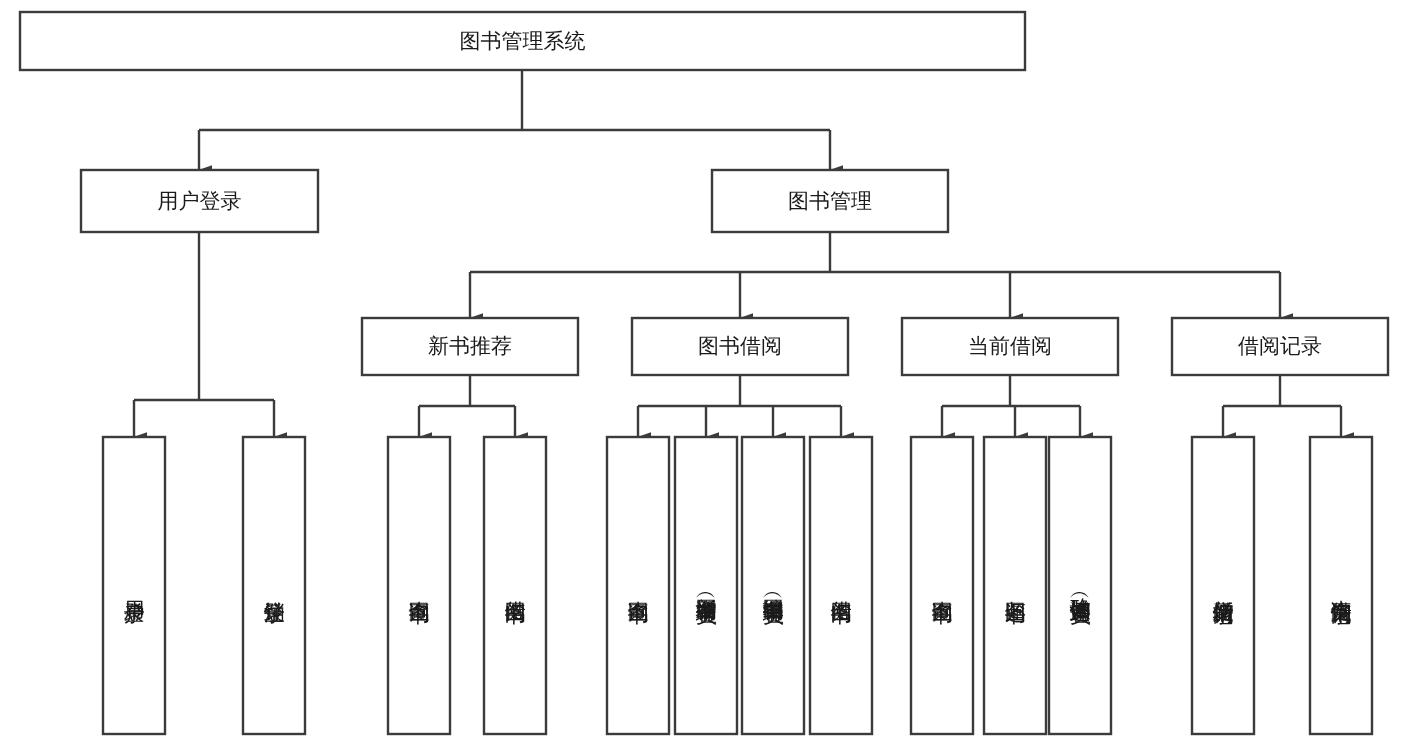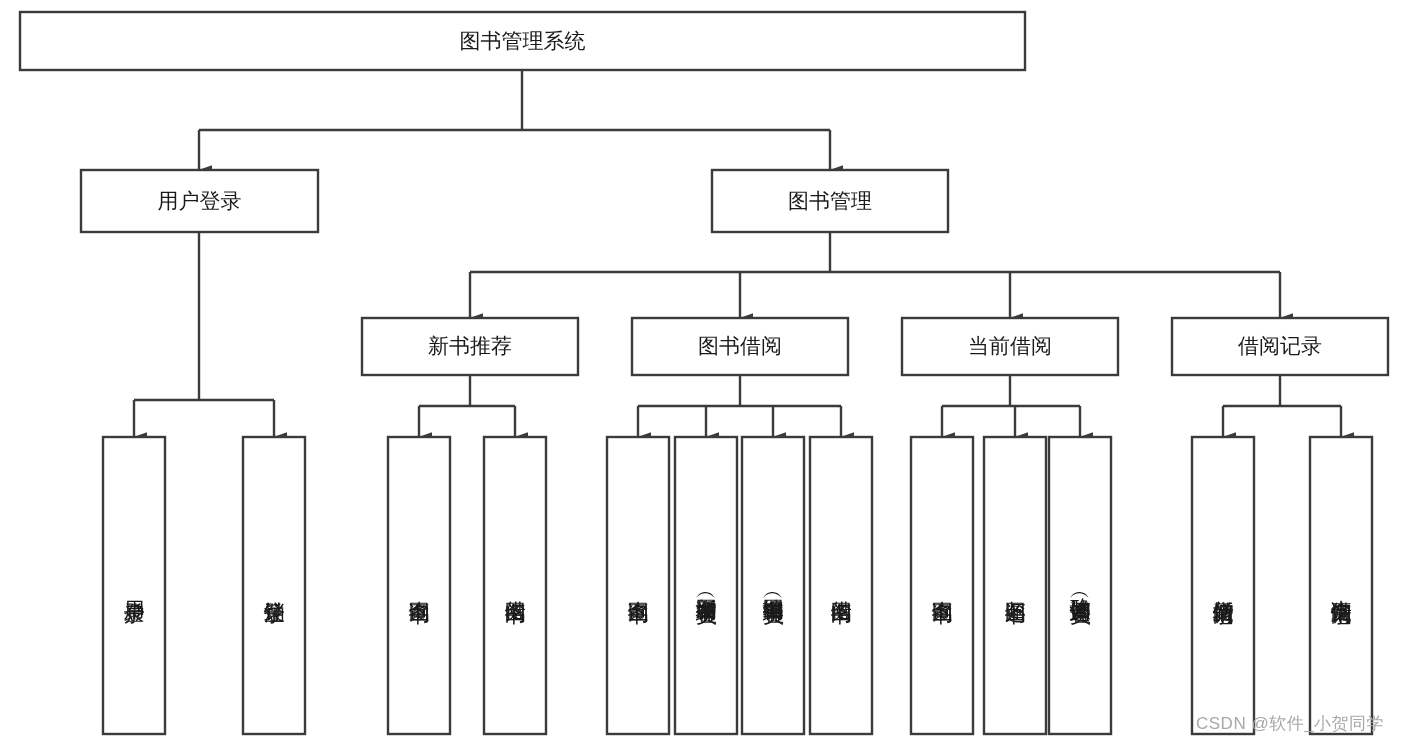--- a/index.html
+++ b/index.html
@@ -172,15 +172,14 @@
       <div class="leaf-label" style="left: 675px; top: 443px; width: 62px; height: 285px; display: flex; align-items: center; justify-content: center;">新增图书（管理员）</div>
       <div class="leaf-label" style="left: 742px; top: 443px; width: 62px; height: 285px; display: flex; align-items: center; justify-content: center;">编辑图书（管理员）</div>
       <div class="leaf-label" style="left: 810px; top: 443px; width: 62px; height: 285px; display: flex; align-items: center; justify-content: center;">借阅图书</div>
       <div class="leaf-label" style="left: 911px; top: 443px; width: 62px; height: 285px; display: flex; align-items: center; justify-content: center;">查询图书</div>
       <div class="leaf-label" style="left: 984px; top: 443px; width: 62px; height: 285px; display: flex; align-items: center; justify-content: center;">归还图书</div>
       <div class="leaf-label" style="left: 1049px; top: 443px; width: 62px; height: 285px; display: flex; align-items: center; justify-content: center;">确认归还（管理员）</div>
       <div class="leaf-label" style="left: 1192px; top: 443px; width: 62px; height: 285px; display: flex; align-items: center; justify-content: center;">新增借阅记录</div>
       <div class="leaf-label" style="left: 1310px; top: 443px; width: 62px; height: 285px; display: flex; align-items: center; justify-content: center;">查询借阅记录</div>
     </div>
 
-  <div class="watermark" style="left: 1196px; top: 712px;">CSDN @软件_小贺同学</div>
 
 </div>
 
 </body></html>

